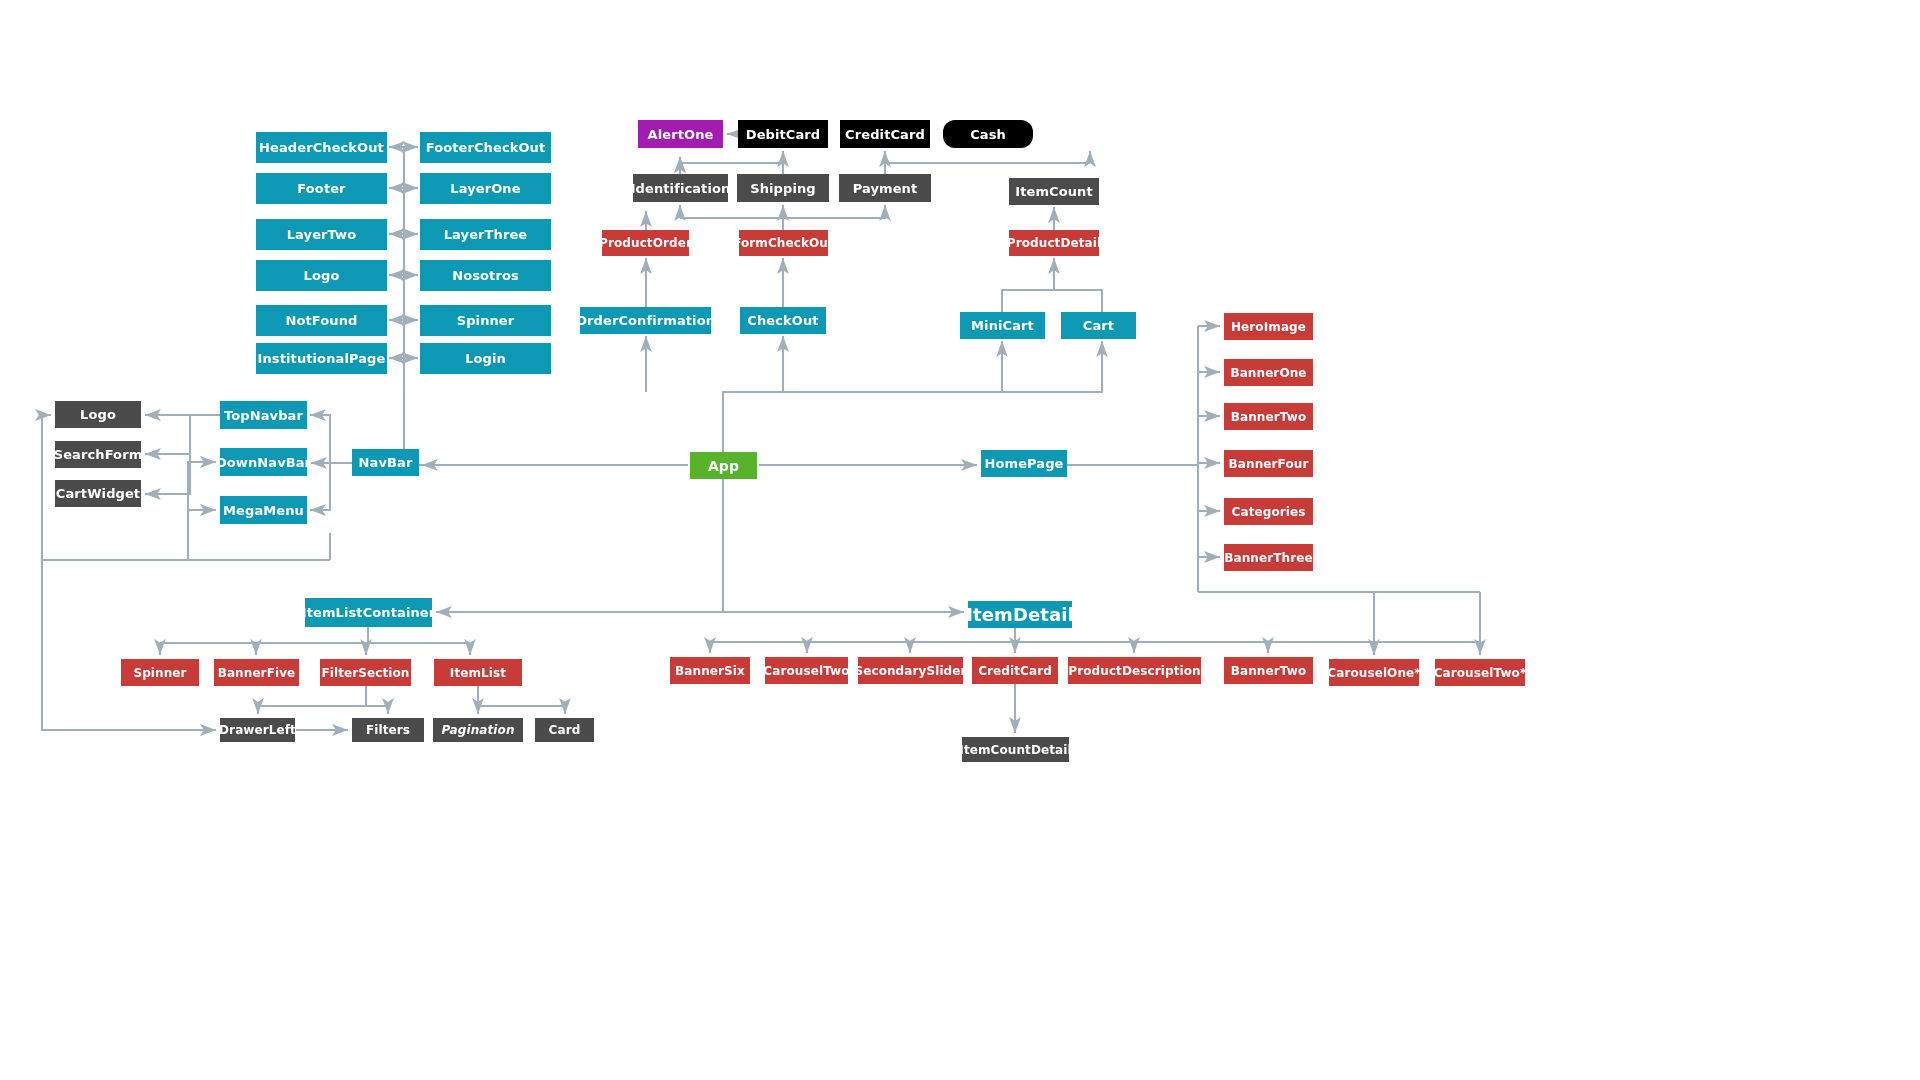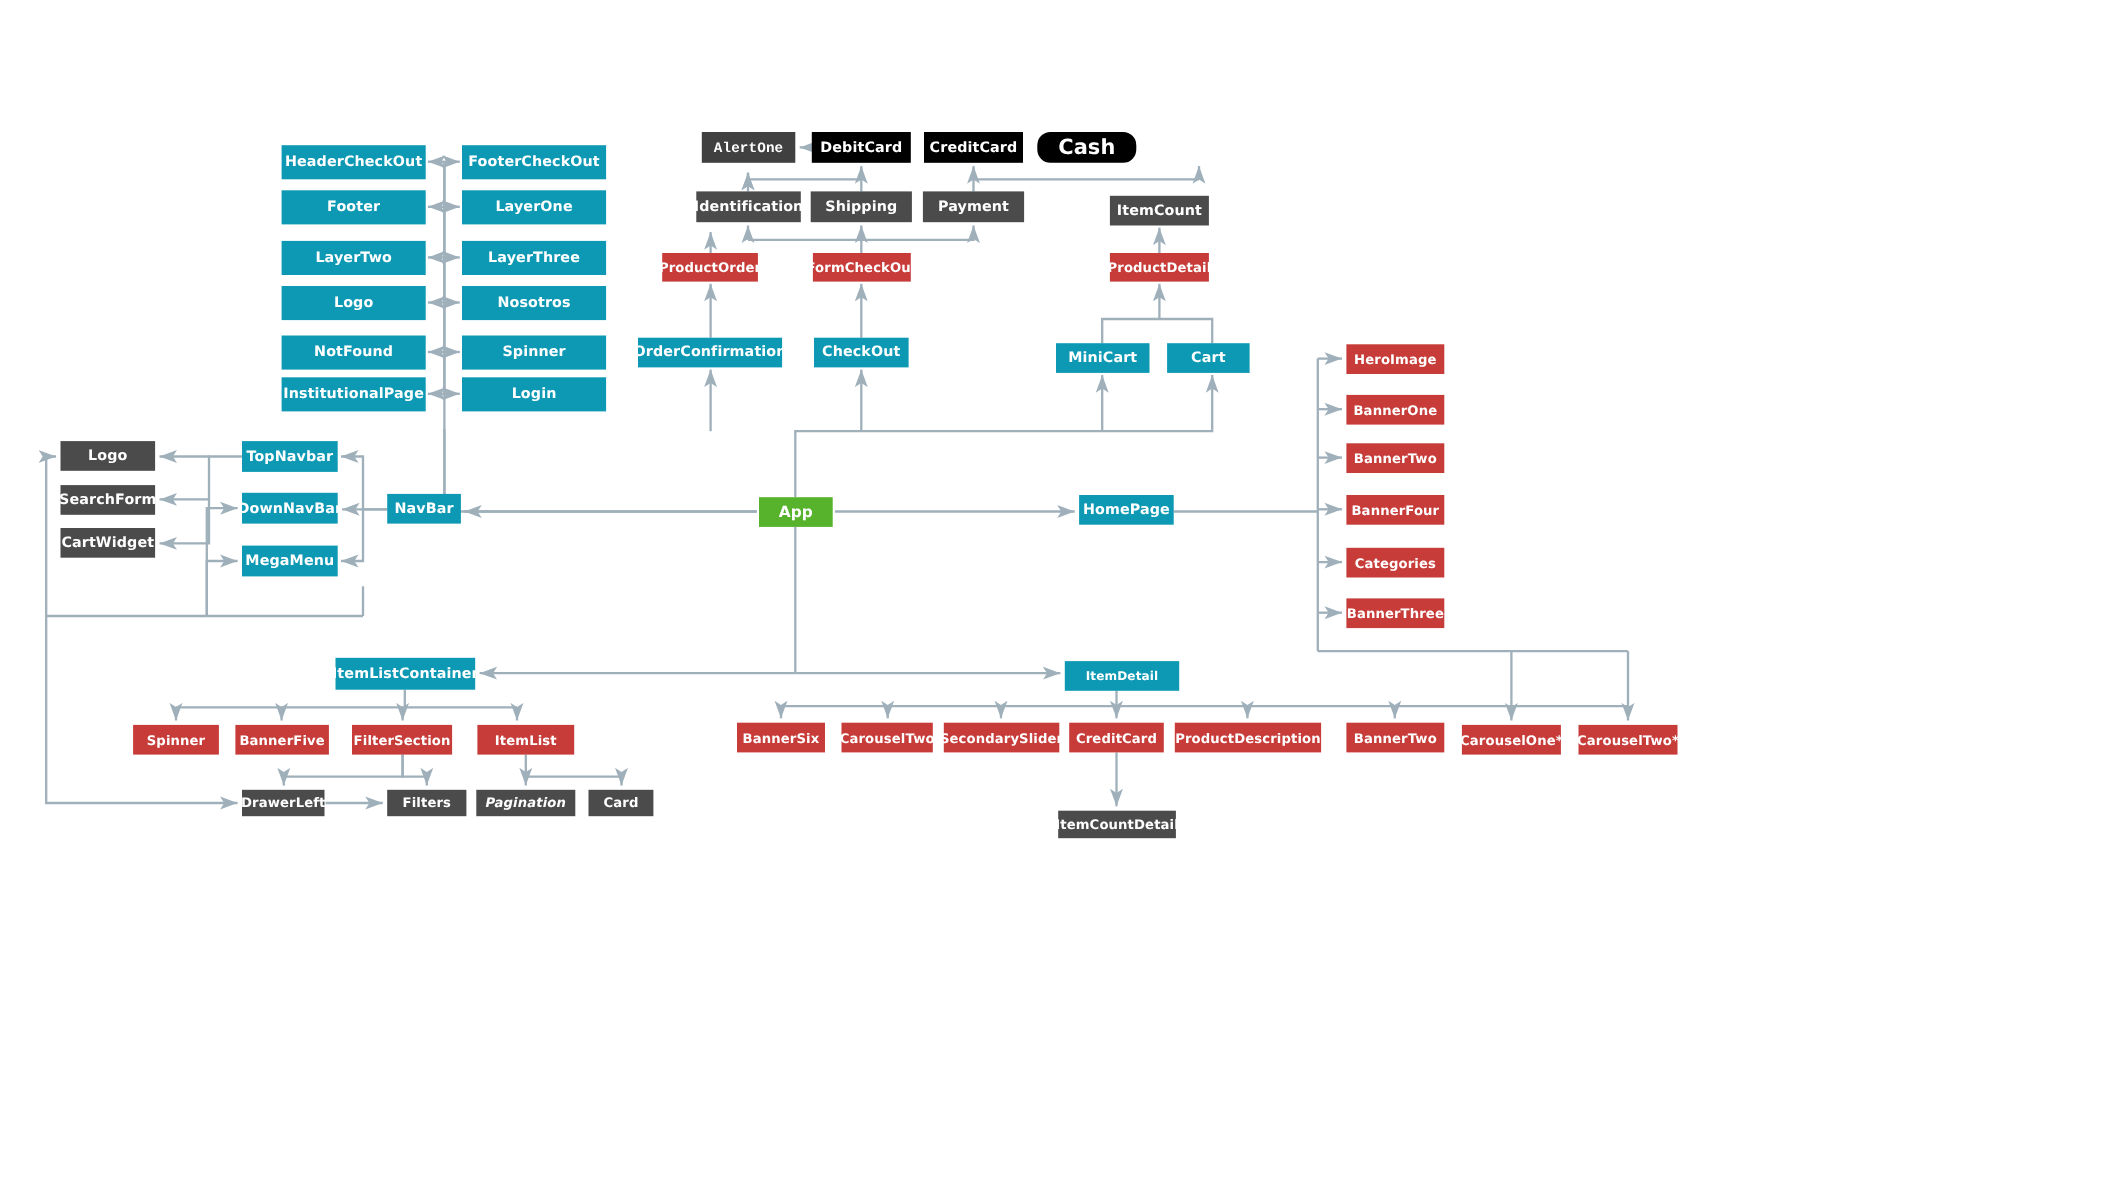--- a/index.html
+++ b/index.html
@@ -14,21 +14,21 @@
     letter-spacing:.1px;
     text-align:center;
     box-sizing:border-box;
     white-space:nowrap;
     line-height:1;
   }
   .teal{background:#0d99b4;}
   .red{background:#c73b38;}
   .dark{background:#4b4b4b;}
   .black{background:#000000;}
-  .purple{background:#404040;font-family:Liberation Mono, monospace;}
+  .purple{background:#a21caf;}
   .green{background:#56b32b;}
 </style>
 </head>
 <body>
 
 <div id="stage">
 
   <svg id="wires" viewBox="0 0 1920 1080">
     <defs>
       <marker id="ah" markerWidth="9" markerHeight="9" refX="7.6" refY="3.2" orient="auto" markerUnits="strokeWidth">
@@ -159,21 +159,21 @@
       <div class="node teal" style="left: 420px; top: 219px; width: 131px; height: 31px; font-size: 13px;">LayerThree</div>
       <div class="node teal" style="left: 256px; top: 260px; width: 131px; height: 31px; font-size: 13px;">Logo</div>
       <div class="node teal" style="left: 420px; top: 260px; width: 131px; height: 31px; font-size: 13px;">Nosotros</div>
       <div class="node teal" style="left: 256px; top: 305px; width: 131px; height: 31px; font-size: 13px;">NotFound</div>
       <div class="node teal" style="left: 420px; top: 305px; width: 131px; height: 31px; font-size: 13px;">Spinner</div>
       <div class="node teal" style="left: 256px; top: 343px; width: 131px; height: 31px; font-size: 13px;">InstitutionalPage</div>
       <div class="node teal" style="left: 420px; top: 343px; width: 131px; height: 31px; font-size: 13px;">Login</div>
       <div class="node purple" style="left: 638px; top: 120px; width: 85px; height: 28px; font-size: 13px;">AlertOne</div>
       <div class="node black" style="left: 738px; top: 120px; width: 90px; height: 28px; font-size: 13px;">DebitCard</div>
       <div class="node black" style="left: 840px; top: 120px; width: 90px; height: 28px; font-size: 13px;">CreditCard</div>
-      <div class="node black" style="left: 943px; top: 120px; width: 90px; height: 28px; font-size: 19px; border-radius: 12px;">Cash</div>
+      <div class="node black" style="left: 943px; top: 120px; width: 90px; height: 28px; font-size: 13px; border-radius: 12px;">Cash</div>
       <div class="node dark" style="left: 633px; top: 174px; width: 95px; height: 28px; font-size: 13px;">Identification</div>
       <div class="node dark" style="left: 737px; top: 174px; width: 92px; height: 28px; font-size: 13px;">Shipping</div>
       <div class="node dark" style="left: 839px; top: 174px; width: 92px; height: 28px; font-size: 13px;">Payment</div>
       <div class="node dark" style="left: 1009px; top: 178px; width: 90px; height: 27px; font-size: 13px;">ItemCount</div>
       <div class="node red" style="left: 602px; top: 230px; width: 87px; height: 26px; font-size: 12px;">ProductOrder</div>
       <div class="node red" style="left: 739px; top: 230px; width: 89px; height: 26px; font-size: 12px;">FormCheckOut</div>
       <div class="node red" style="left: 1009px; top: 230px; width: 90px; height: 26px; font-size: 12px;">ProductDetail</div>
       <div class="node teal" style="left: 580px; top: 307px; width: 131px; height: 27px; font-size: 13px;">OrderConfirmation</div>
       <div class="node teal" style="left: 740px; top: 307px; width: 86px; height: 27px; font-size: 13px;">CheckOut</div>
       <div class="node teal" style="left: 960px; top: 312px; width: 85px; height: 27px; font-size: 13px;">MiniCart</div>
@@ -187,21 +187,21 @@
       <div class="node dark" style="left: 55px; top: 401px; width: 86px; height: 27px; font-size: 13px;">Logo</div>
       <div class="node dark" style="left: 55px; top: 441px; width: 86px; height: 27px; font-size: 13px;">SearchForm</div>
       <div class="node dark" style="left: 55px; top: 480px; width: 86px; height: 27px; font-size: 13px;">CartWidget</div>
       <div class="node teal" style="left: 220px; top: 401px; width: 87px; height: 28px; font-size: 13px;">TopNavbar</div>
       <div class="node teal" style="left: 220px; top: 448px; width: 87px; height: 28px; font-size: 13px;">DownNavBar</div>
       <div class="node teal" style="left: 220px; top: 496px; width: 87px; height: 28px; font-size: 13px;">MegaMenu</div>
       <div class="node teal" style="left: 352px; top: 449px; width: 67px; height: 27px; font-size: 13px;">NavBar</div>
       <div class="node green" style="left: 690px; top: 452px; width: 67px; height: 27px; font-size: 14px;">App</div>
       <div class="node teal" style="left: 981px; top: 450px; width: 86px; height: 27px; font-size: 13px;">HomePage</div>
       <div class="node teal" style="left: 305px; top: 598px; width: 127px; height: 29px; font-size: 13px;">ItemListContainer</div>
-      <div class="node teal" style="left: 968px; top: 601px; width: 104px; height: 27px; font-size: 11px;">ItemDetail</div>
+      <div class="node teal" style="left: 968px; top: 601px; width: 104px; height: 27px; font-size: 18px;">ItemDetail</div>
       <div class="node red" style="left: 121px; top: 659px; width: 78px; height: 27px; font-size: 12px;">Spinner</div>
       <div class="node red" style="left: 214px; top: 659px; width: 85px; height: 27px; font-size: 12px;">BannerFive</div>
       <div class="node red" style="left: 320px; top: 659px; width: 91px; height: 27px; font-size: 12px;">FilterSection</div>
       <div class="node red" style="left: 434px; top: 659px; width: 88px; height: 27px; font-size: 12px;">ItemList</div>
       <div class="node dark" style="left: 220px; top: 718px; width: 75px; height: 24px; font-size: 12px;">DrawerLeft</div>
       <div class="node dark" style="left: 352px; top: 718px; width: 72px; height: 24px; font-size: 12px;">Filters</div>
       <div class="node dark" style="left: 433px; top: 718px; width: 90px; height: 24px; font-size: 12px; font-style: italic;">Pagination</div>
       <div class="node dark" style="left: 535px; top: 718px; width: 59px; height: 24px; font-size: 12px;">Card</div>
       <div class="node red" style="left: 670px; top: 657px; width: 80px; height: 27px; font-size: 12px;">BannerSix</div>
       <div class="node red" style="left: 765px; top: 657px; width: 83px; height: 27px; font-size: 12px;">CarouselTwo</div>

